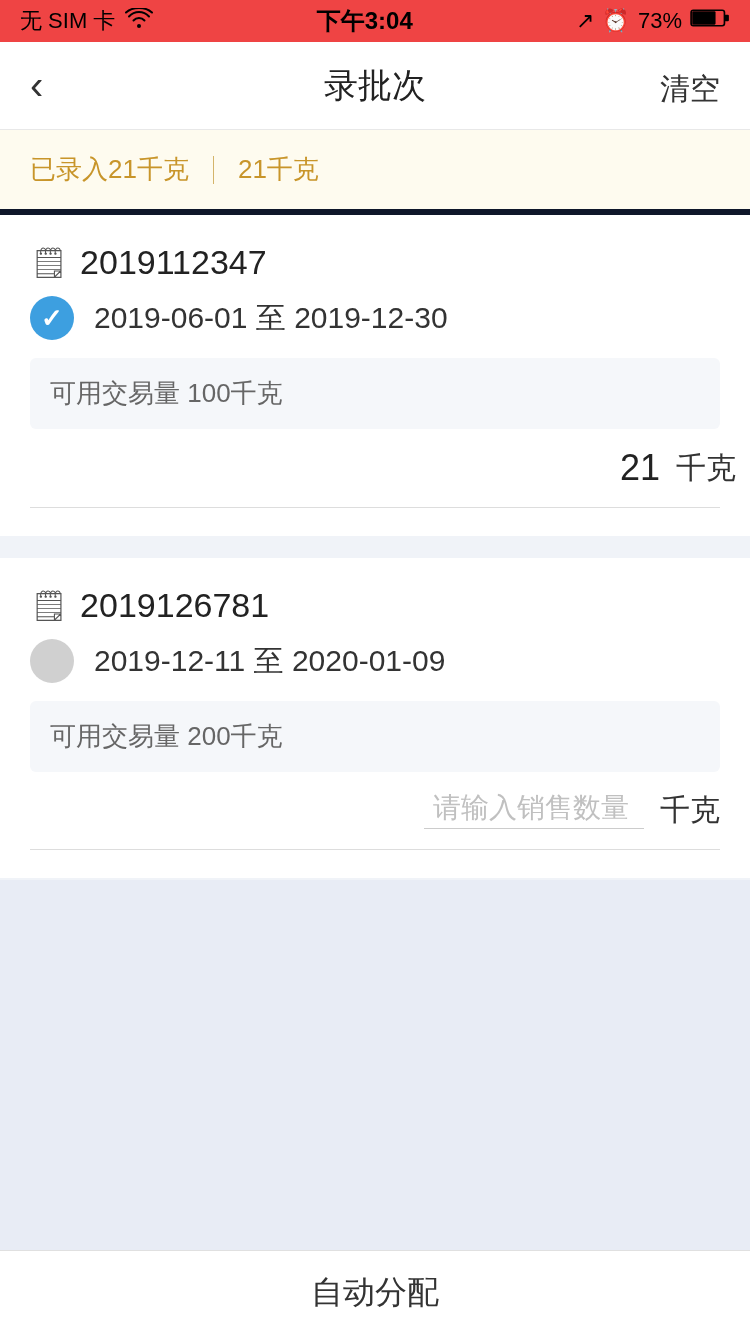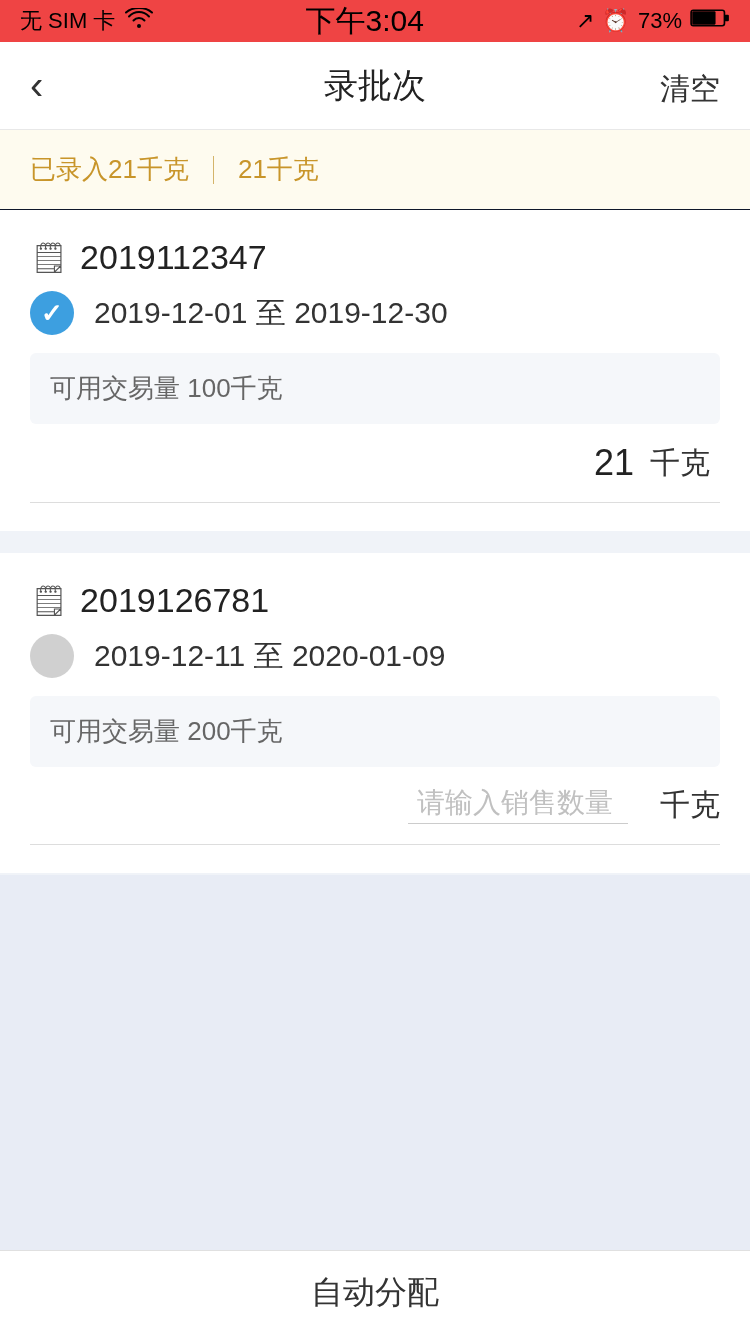--- a/index.html
+++ b/index.html
@@ -25,22 +25,22 @@
       font-weight: 500;
     }
     .status-bar-left {
       display: flex;
       align-items: center;
       gap: 10px;
       font-size: 22px;
       color: #000;
     }
     .status-bar-center {
-      font-size: 30px;
-      font-weight: 400;
+      font-size: 24px;
+      font-weight: 700;
       color: #000;
     }
     .status-bar-right {
       display: flex;
       align-items: center;
       gap: 8px;
       font-size: 22px;
       color: #000;
     }
 
@@ -72,21 +72,21 @@
       margin-top: 8px;
     }
 
     
     .info-banner {
       background: #fefbef;
       padding: 22px 30px;
       display: flex;
       align-items: center;
       gap: 0;
-      border-bottom: 1px solid #0f172a;
+      border-bottom: 6px solid #0f172a;
     }
     .info-banner-label {
       font-size: 26px;
       color: #c8952a;
     }
     .info-banner-divider {
       width: 1px;
       height: 28px;
       background: #d4b46a;
       margin: 0 24px;
@@ -159,21 +159,21 @@
       margin-bottom: 0;
       font-size: 26px;
       color: #666;
     }
 
     
     .quantity-row {
       display: flex;
       align-items: center;
       justify-content: flex-end;
-      padding: 18px 40px 0 30px;
+      padding: 18px 14px 0 30px;
       gap: 16px;
     }
     .quantity-value {
       font-size: 36px;
       font-weight: 500;
       color: #222;
     }
     .quantity-unit {
       font-size: 30px;
       color: #333;
@@ -194,21 +194,21 @@
       height: 20px;
       background: #f0f3f8;
     }
 
     
     .input-row {
       display: flex;
       align-items: center;
       justify-content: flex-end;
       padding: 18px 30px 0 30px;
-      gap: 32px;
+      gap: 16px;
     }
     .input-unit {
       font-size: 30px;
       color: #333;
     }
     .input-field-underline {
       border: none;
       border-bottom: 1px solid #ccc;
       outline: none;
       width: 220px;
@@ -314,21 +314,21 @@
   <div class="card">
     <div class="card-inner">
       <div class="batch-row">
         <span class="batch-icon">🗒</span>
         <span class="batch-id">2019112347</span>
       </div>
       <div class="date-row">
         <div class="checkbox-circle checked">
           <span class="checkmark">✓</span>
         </div>
-        <span class="date-text">2019-12-01 至 2019-12-30</span>
+        <span class="date-text">2019-06-01 至 2019-12-30</span>
       </div>
       <div class="avail-row">可用交易量 100千克</div>
     </div>
     <div class="quantity-row">
       <span class="quantity-value">21</span>
       <span class="quantity-unit">千克</span>
     </div>
     <div class="divider-line"></div>
     <div class="card-bottom-spacer"></div>
   </div>

